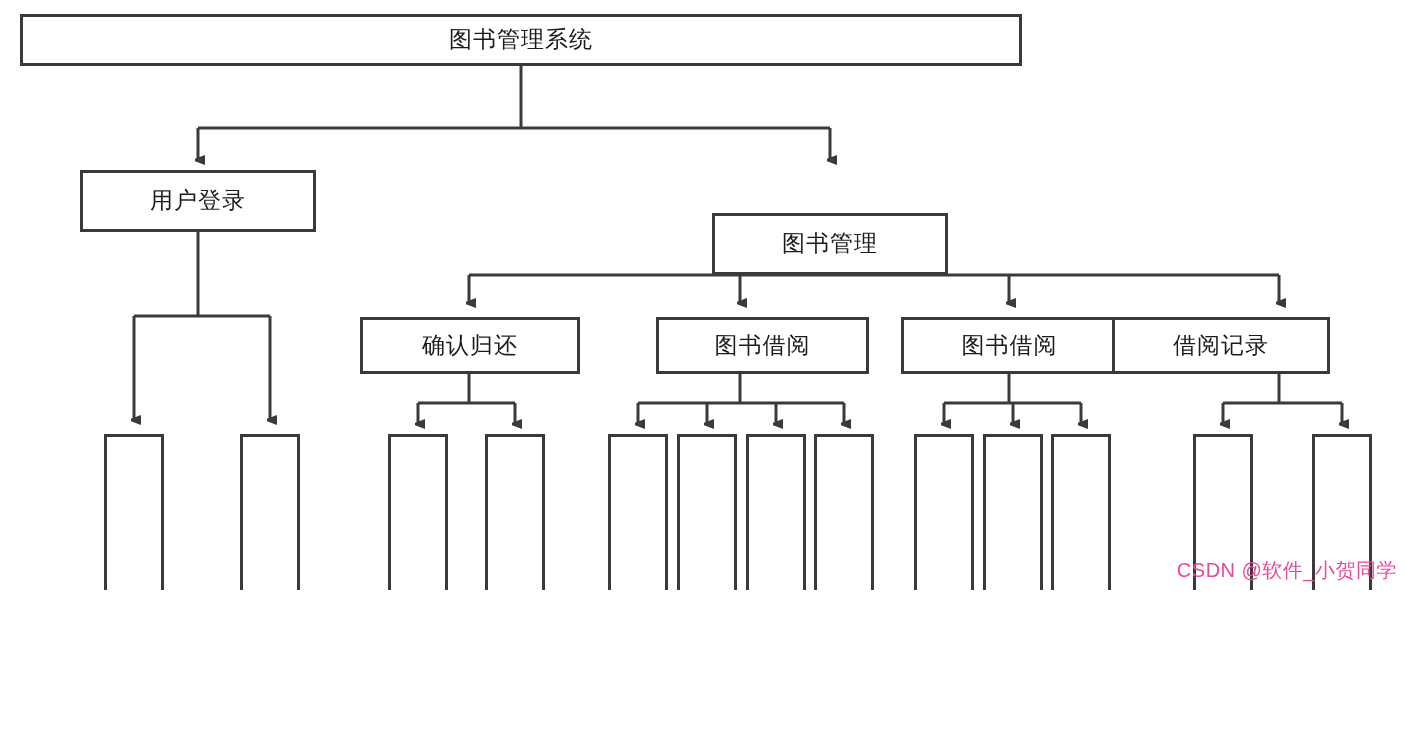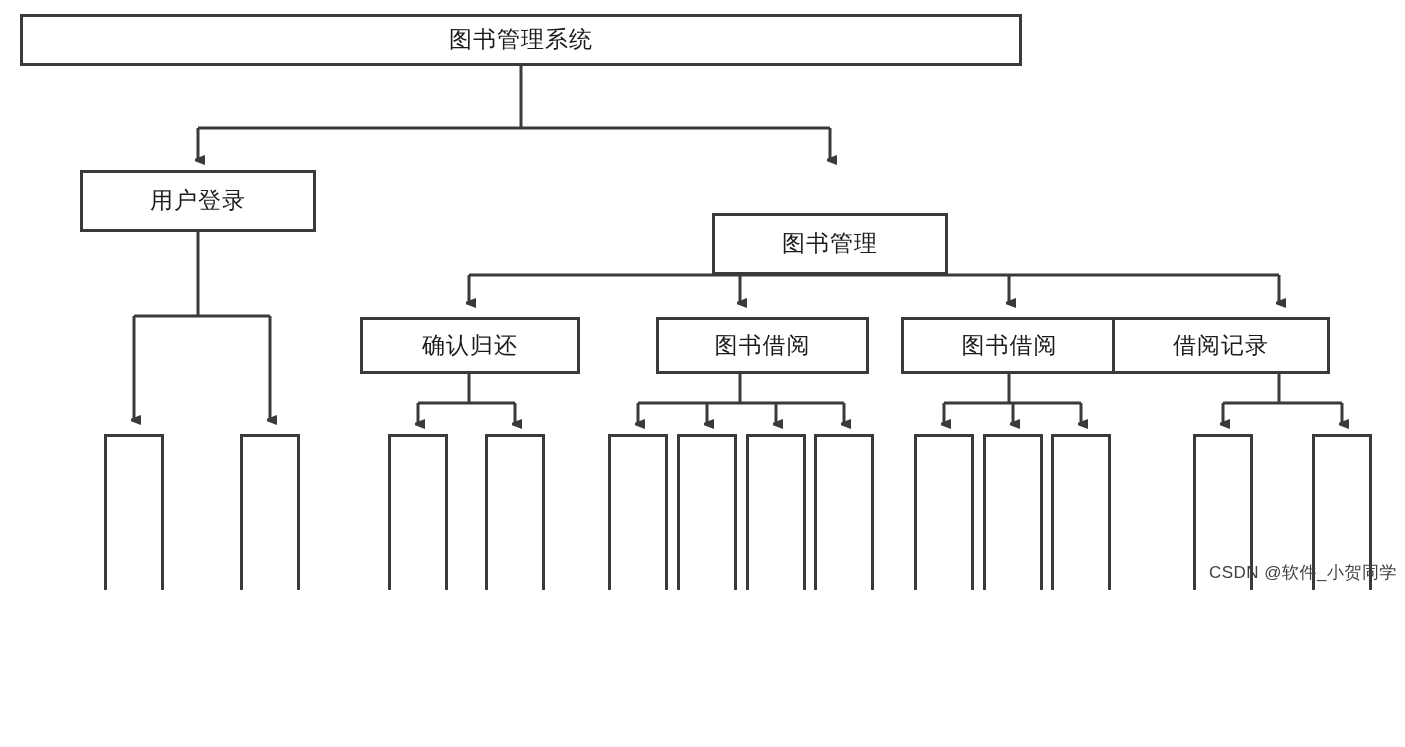--- a/index.html
+++ b/index.html
@@ -55,22 +55,22 @@
     text-orientation: upright;
     white-space: nowrap;
   }
   .node.root {
     border-width: 3px;
   }
   .watermark {
     position: absolute;
     right: 8px;
     bottom: 6px;
-    font-size: 17px;
-    color: #404040;
+    font-size: 20px;
+    color: #ec4899;
     letter-spacing: 0.5px;
     white-space: nowrap;
     margin-top: 12px;
   }
 </style>
 </head>
 <body>
 
 <div id="canvas">
 

